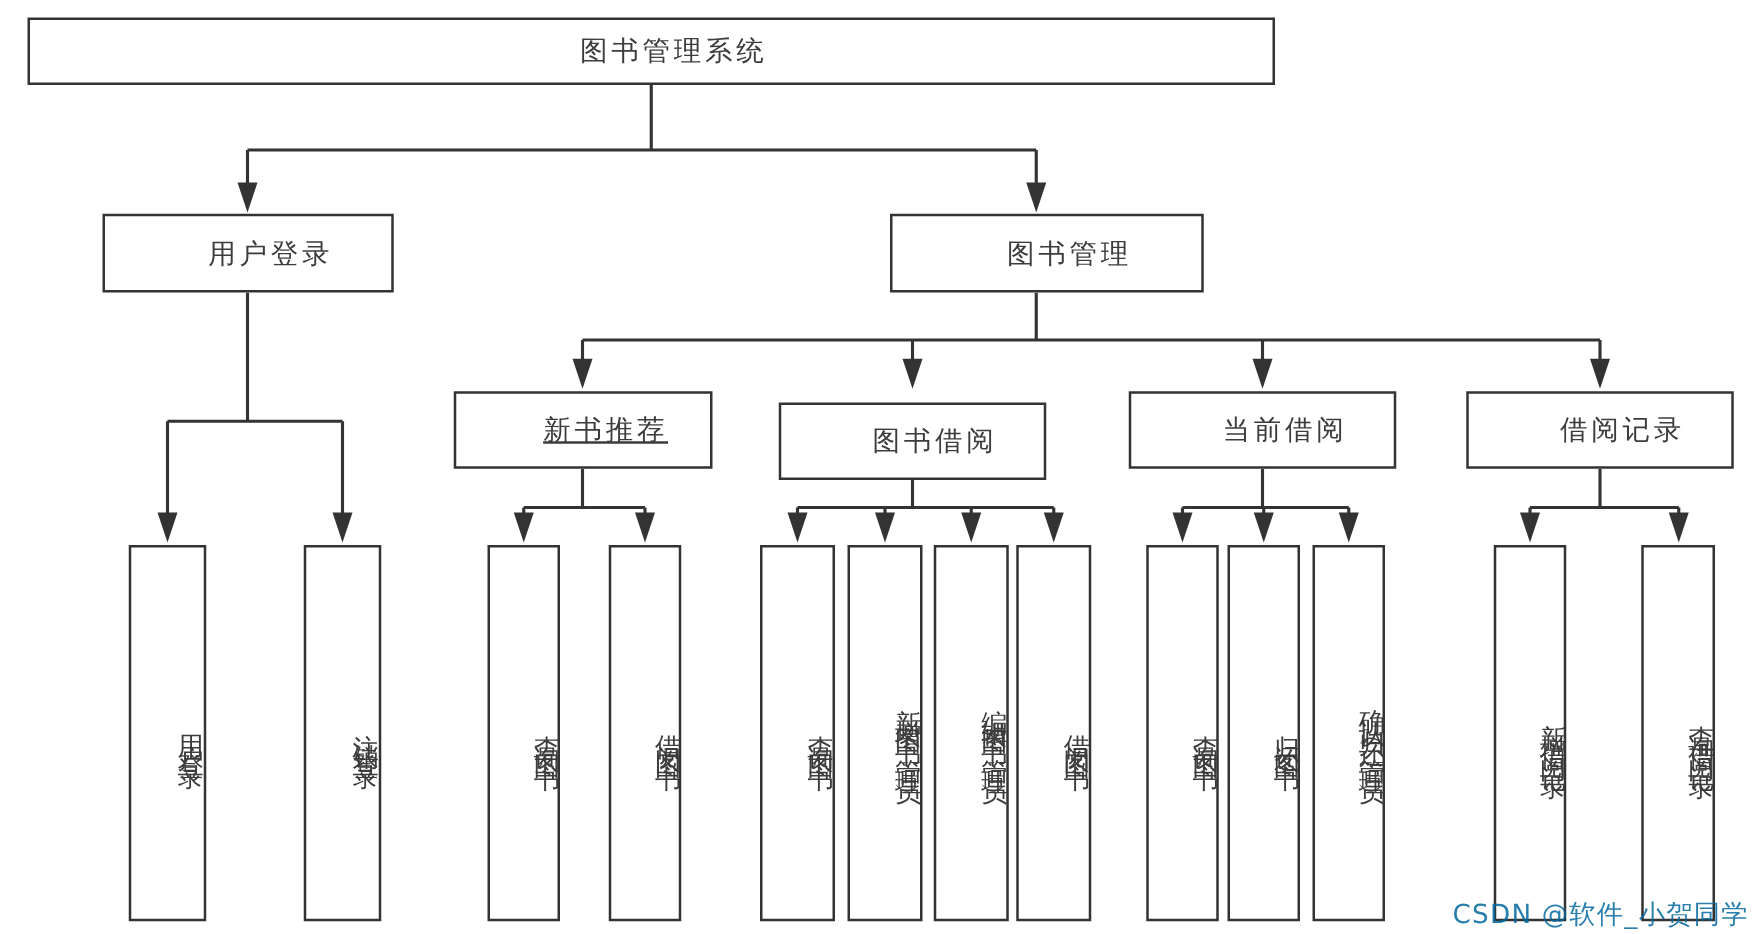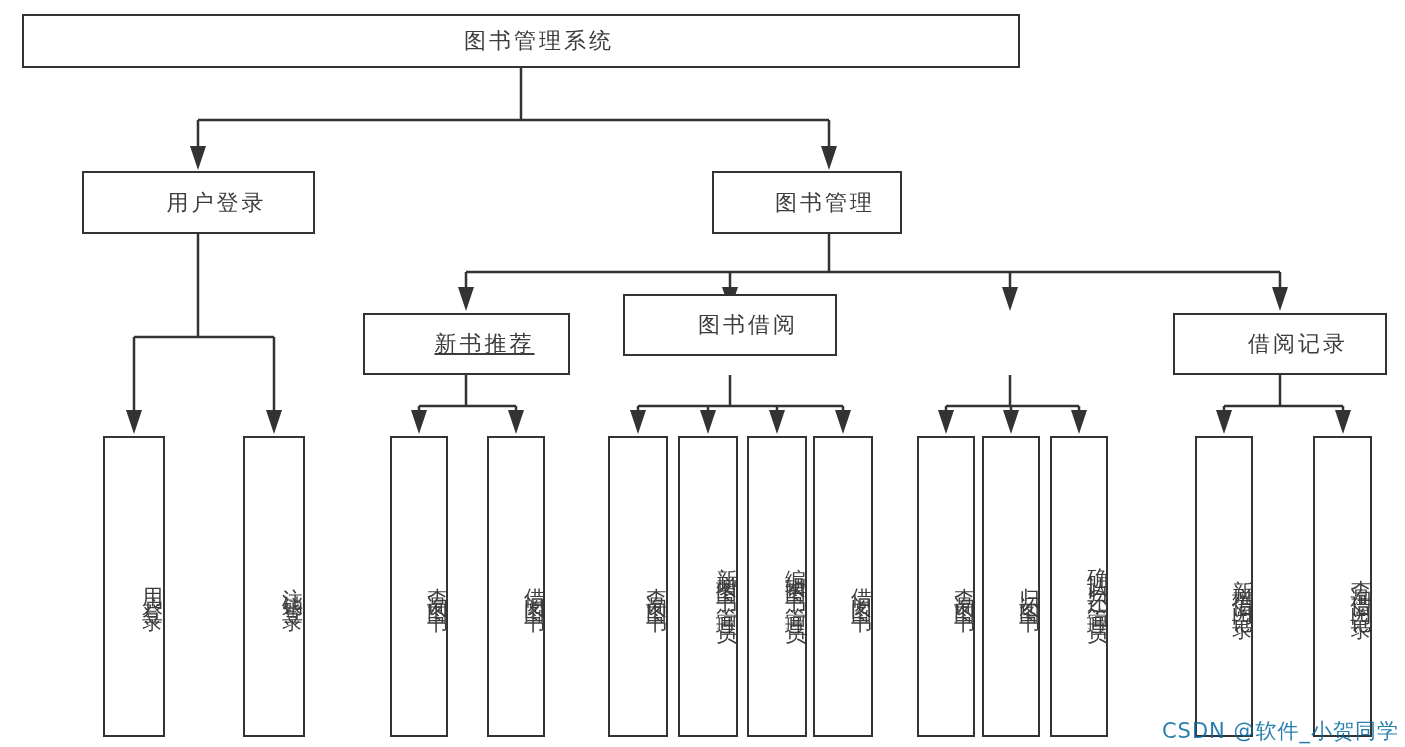--- a/index.html
+++ b/index.html
@@ -105,29 +105,32 @@
     </g>
   </svg>
 
   <div class="box hbox" style="left:22px; top:14px; width:998px; height:54px;">
     <span>图书管理系统</span>
   </div>
 
   <div class="box hbox" style="left:82px; top:171px; width:233px; height:63px;">
     <span>用户登录</span>
   </div>
-  <div class="box hbox" style="left:712px; top:171px; width:190px; height:63px;">
+  <div class="box hbox" style="left:712px; top:171px; width:251px; height:63px;">
     <span>图书管理</span>
   </div>
 
   <div class="box hbox" style="left:363px; top:313px; width:207px; height:62px;text-decoration:underline;">
     <span>新书推荐</span>
   </div>
-  <div class="box hbox" style="left:623px; top:294px; width:214px; height:62px;text-align:center;">
+  <div class="box hbox" style="left:623px; top:322px; width:214px; height:62px;text-align:center;">
     <span>图书借阅</span>
+  </div>
+  <div class="box hbox" style="left:903px; top:313px; width:214px; height:62px;">
+    <span>当前借阅</span>
   </div>
   <div class="box hbox" style="left:1173px; top:313px; width:214px; height:62px;">
     <span>借阅记录</span>
   </div>
 
   <div class="box vbox" style="left:103px; top:436px; width:62px; height:301px;">
     <span>用户登录</span>
   </div>
   <div class="box vbox" style="left:243px; top:436px; width:62px; height:301px;">
     <span>注销登录</span>

